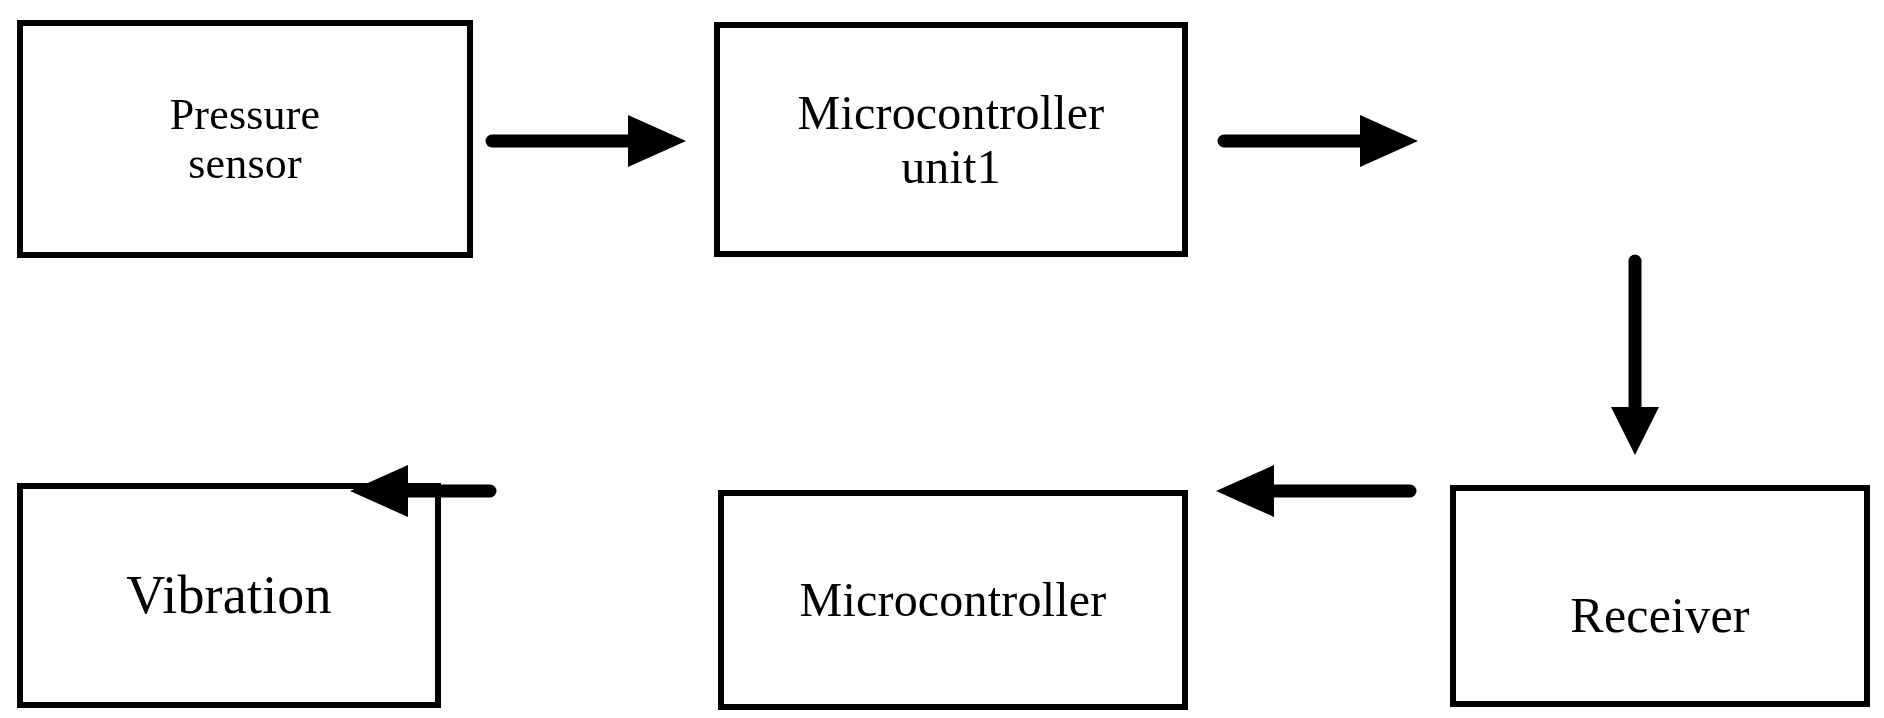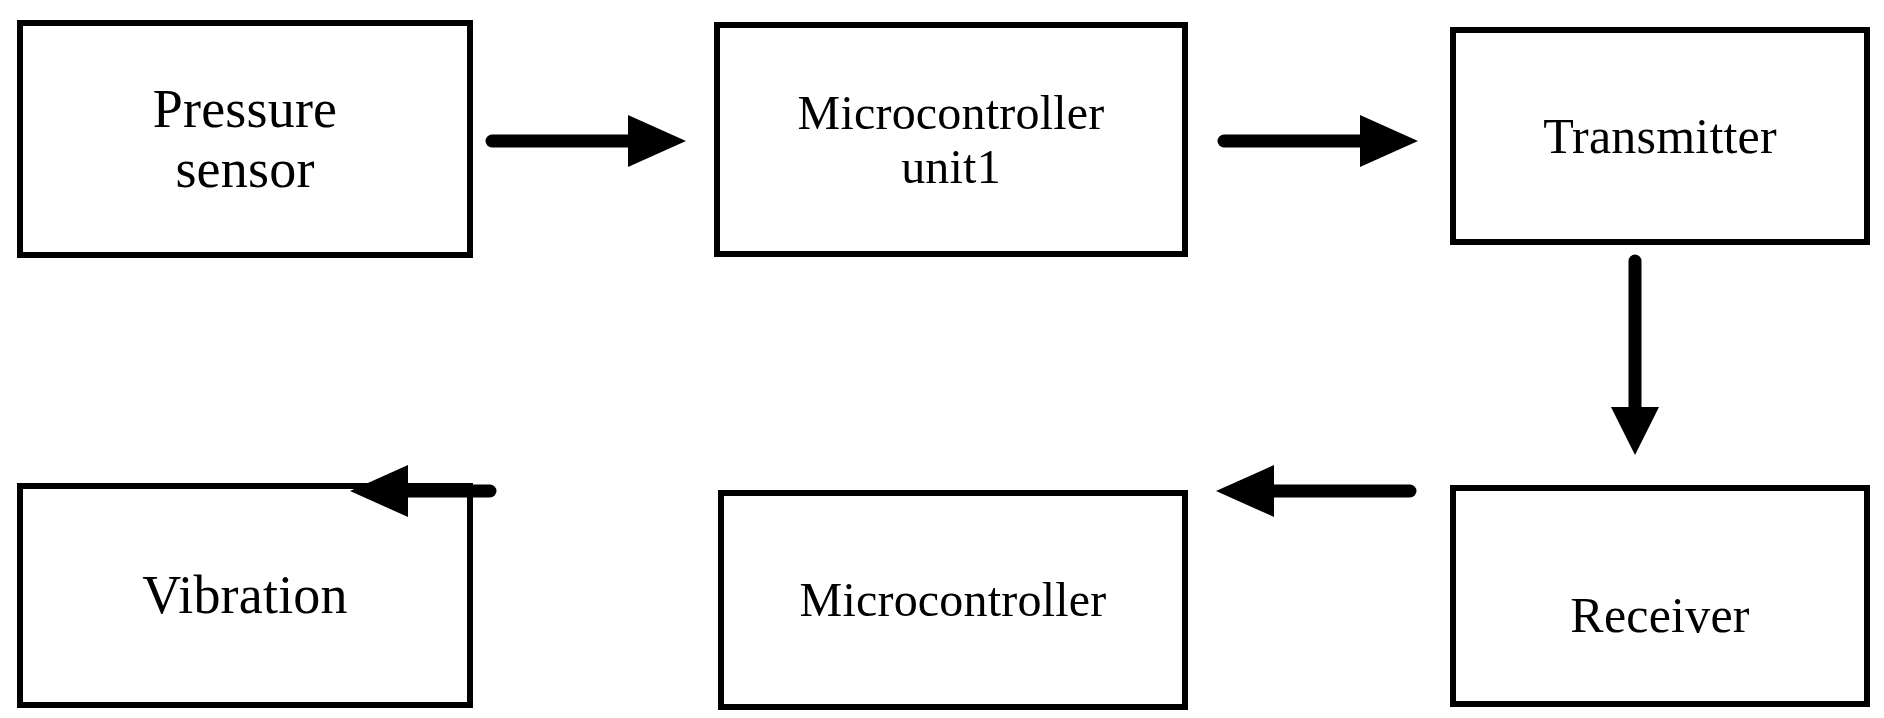--- a/index.html
+++ b/index.html
@@ -30,35 +30,35 @@
   .block-label {
     display: block;
     line-height: 1.12;
     white-space: pre-line;
     letter-spacing: 0.2px;
   }
   
   #block-pressure-sensor {
     left: 17px;  top: 20px;  width: 456px; height: 238px;
   }
-  #block-pressure-sensor .block-label { font-size: 54px; }
+  #block-pressure-sensor .block-label { font-size: 44px; }
 
   #block-mcu1 {
     left: 714px; top: 22px;  width: 474px; height: 235px;
   }
   #block-mcu1 .block-label { font-size: 48px; }
 
   #block-transmitter {
     left: 1450px; top: 27px; width: 420px; height: 218px;
   }
   #block-transmitter .block-label { font-size: 50px; }
 
   
   #block-vibration {
-    left: 17px;  top: 483px; width: 456px; height: 225px;
+    left: 17px;  top: 483px; width: 424px; height: 225px;
   }
   #block-vibration .block-label { font-size: 54px; }
 
   #block-mcu2 {
     left: 718px; top: 490px; width: 470px; height: 220px;
   }
   #block-mcu2 .block-label { font-size: 48px; }
 
   #block-receiver {
     left: 1450px; top: 485px; width: 420px; height: 222px;
@@ -84,23 +84,20 @@
   <div class="block" id="block-pressure-sensor">
     <span class="block-label">Pressure
 sensor</span>
   </div>
 
   <div class="block" id="block-mcu1">
     <span class="block-label">Microcontroller
 unit1</span>
   </div>
 
-  <div class="block" id="block-transmitter">
-    <span class="block-label">Transmitter</span>
-  </div>
 
   <div class="block" id="block-vibration">
     <span class="block-label">Vibration</span>
   </div>
 
   <div class="block" id="block-mcu2">
     <span class="block-label">Microcontroller</span>
   </div>
 
   <div class="block" id="block-receiver">

